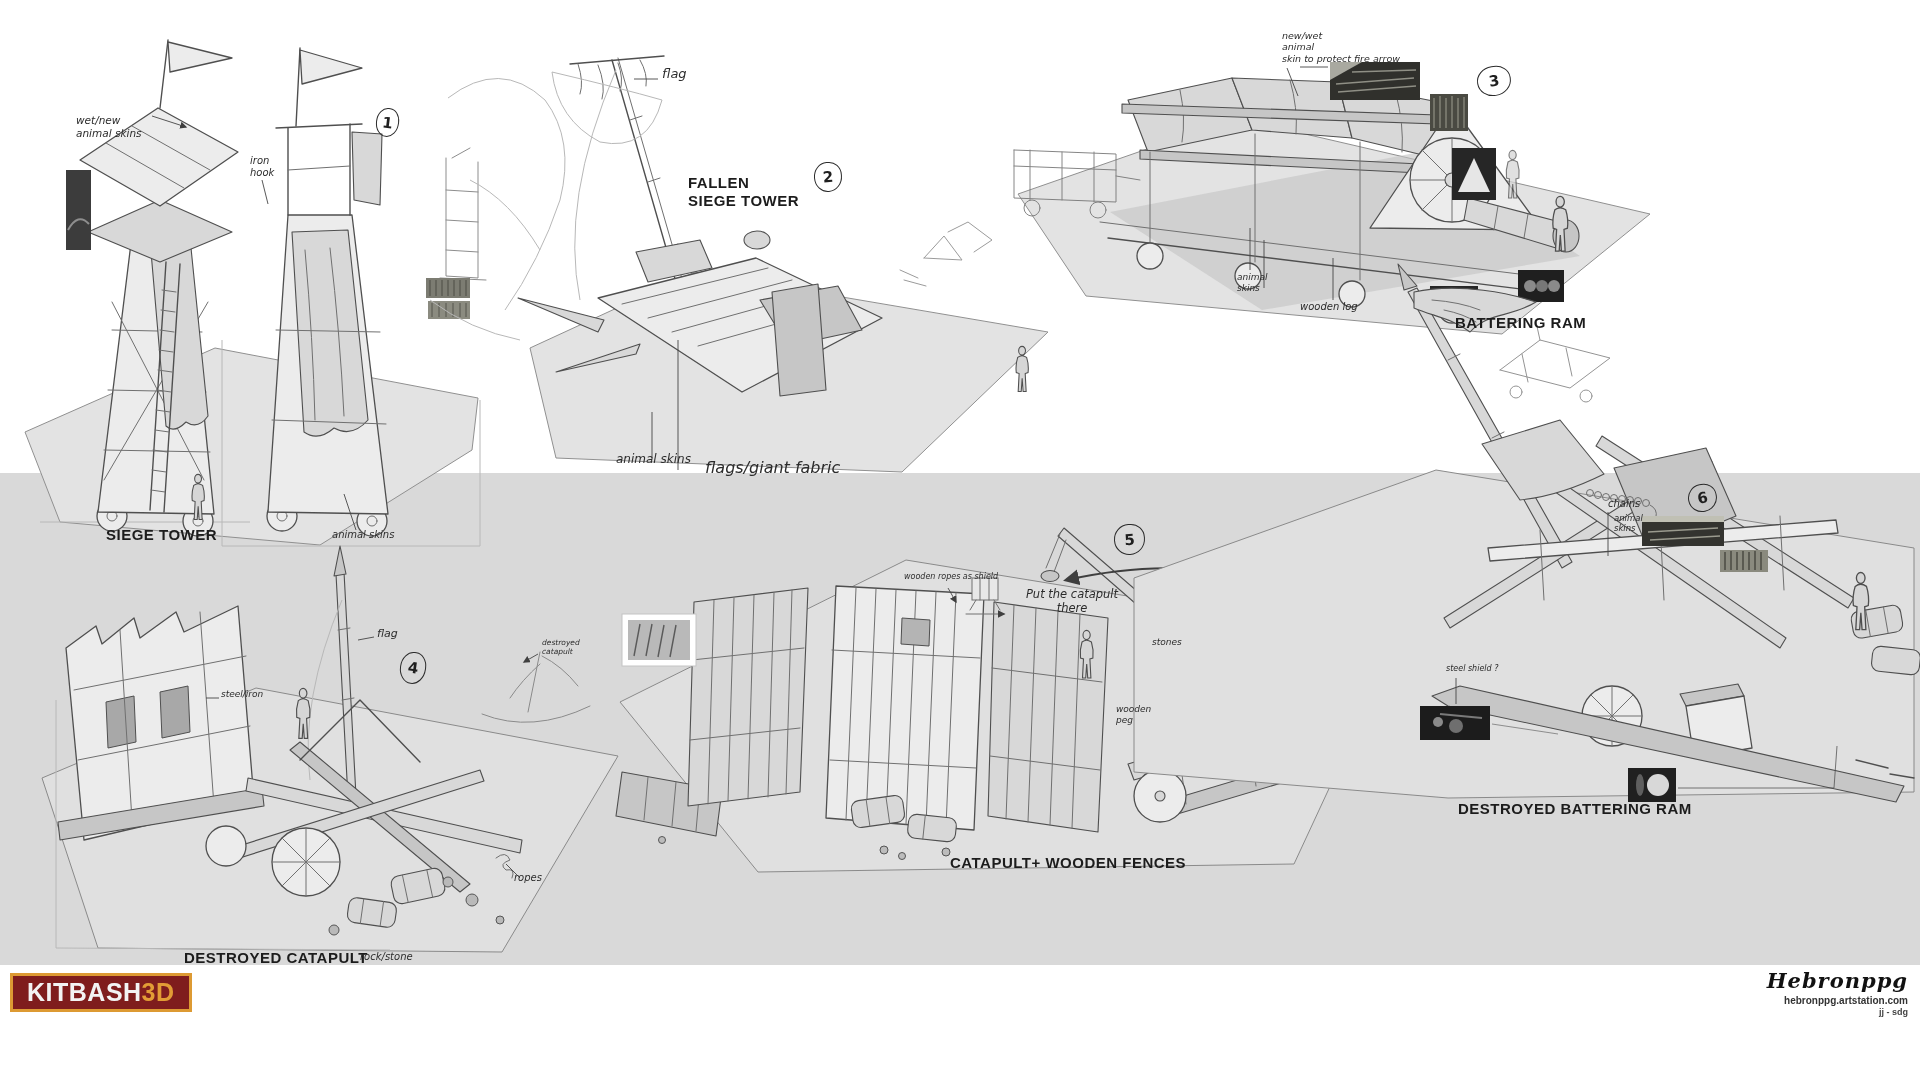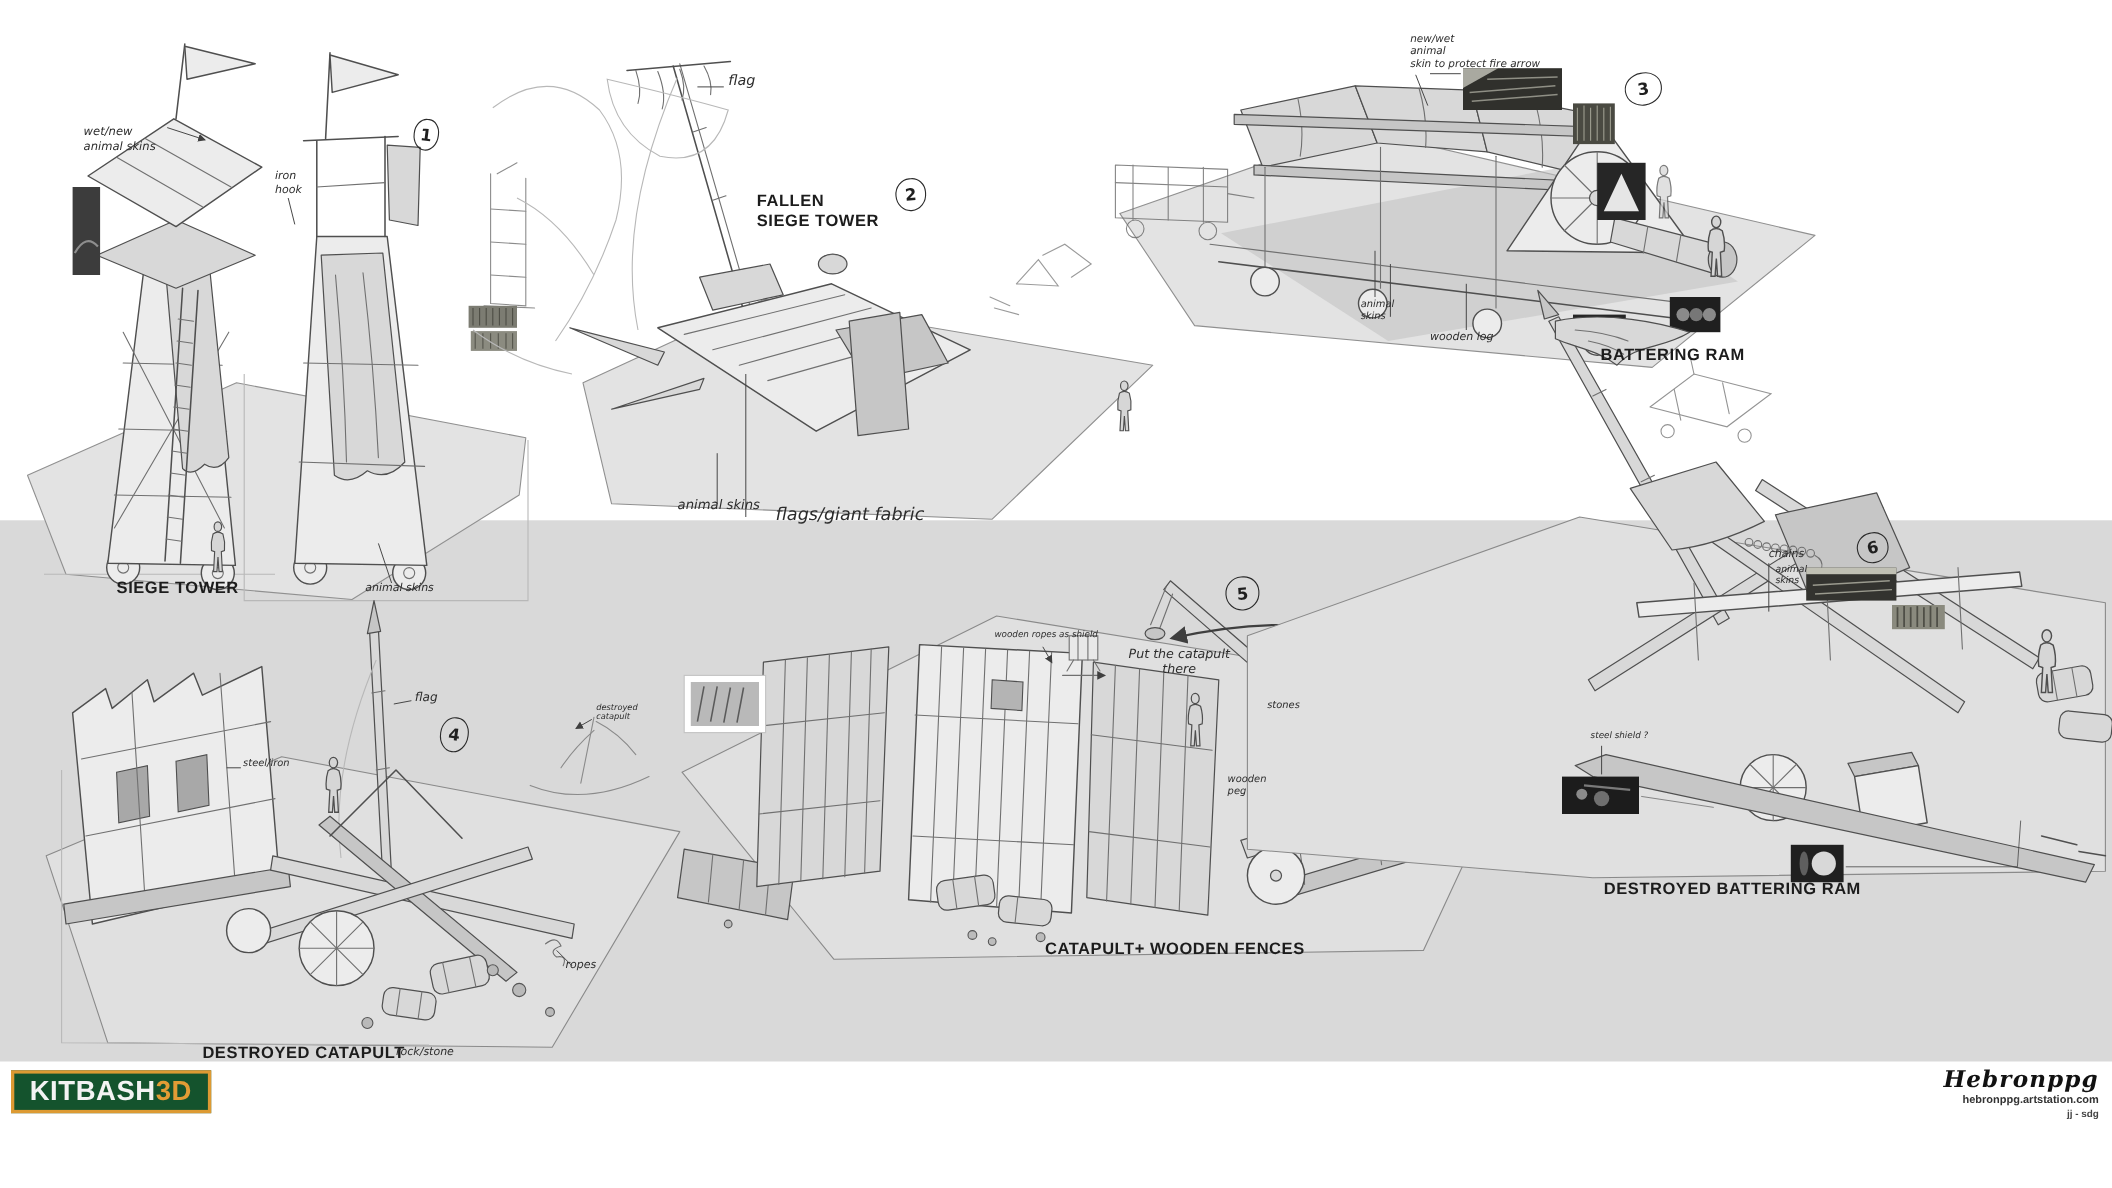--- a/index.html
+++ b/index.html
@@ -21,21 +21,21 @@
   .person{fill:#d6d6d6;stroke:#4f4f4f;stroke-width:1.1;}
   
   .cap{position:absolute;font:700 15px/18px "Liberation Sans",sans-serif;letter-spacing:.5px;
        color:#1c1c1c;white-space:pre-line;}
   .hand{position:absolute;font:italic 10.5px/1.2 "DejaVu Sans",sans-serif;color:#2c2c2c;
         white-space:pre-line;}
   .num{position:absolute;border:1.7px solid #2b2b2b;border-radius:50% 46% 52% 50%;
        display:flex;align-items:center;justify-content:center;
        font:600 15px "DejaVu Sans",sans-serif;color:#1f1f1f;}
   
-  .logo{position:absolute;left:10px;top:973px;height:33px;padding:0 14px;background:#14532d;
+  .logo{position:absolute;left:10px;top:973px;height:33px;padding:0 14px;background:#7f1d1d;
         border:3px solid #dd9a33;display:flex;align-items:center;justify-content:center;}
   .logo .t1{color:#f3f3f3;font:800 25px "Liberation Sans",sans-serif;letter-spacing:.5px;}
   .logo .t2{color:#e29c35;font:800 25px "Liberation Sans",sans-serif;letter-spacing:.5px;}
   .sig{position:absolute;right:12px;top:968px;text-align:right;color:#111;}
   .sig .name{font:italic 700 21px "DejaVu Serif",serif;letter-spacing:1px;}
   .sig .url{font:700 10px "Liberation Sans",sans-serif;color:#333;margin-top:2px;}
   .sig .note{font:700 9px "Liberation Sans",sans-serif;color:#444;margin-top:1px;}
 </style>
 </head>
 <body>

